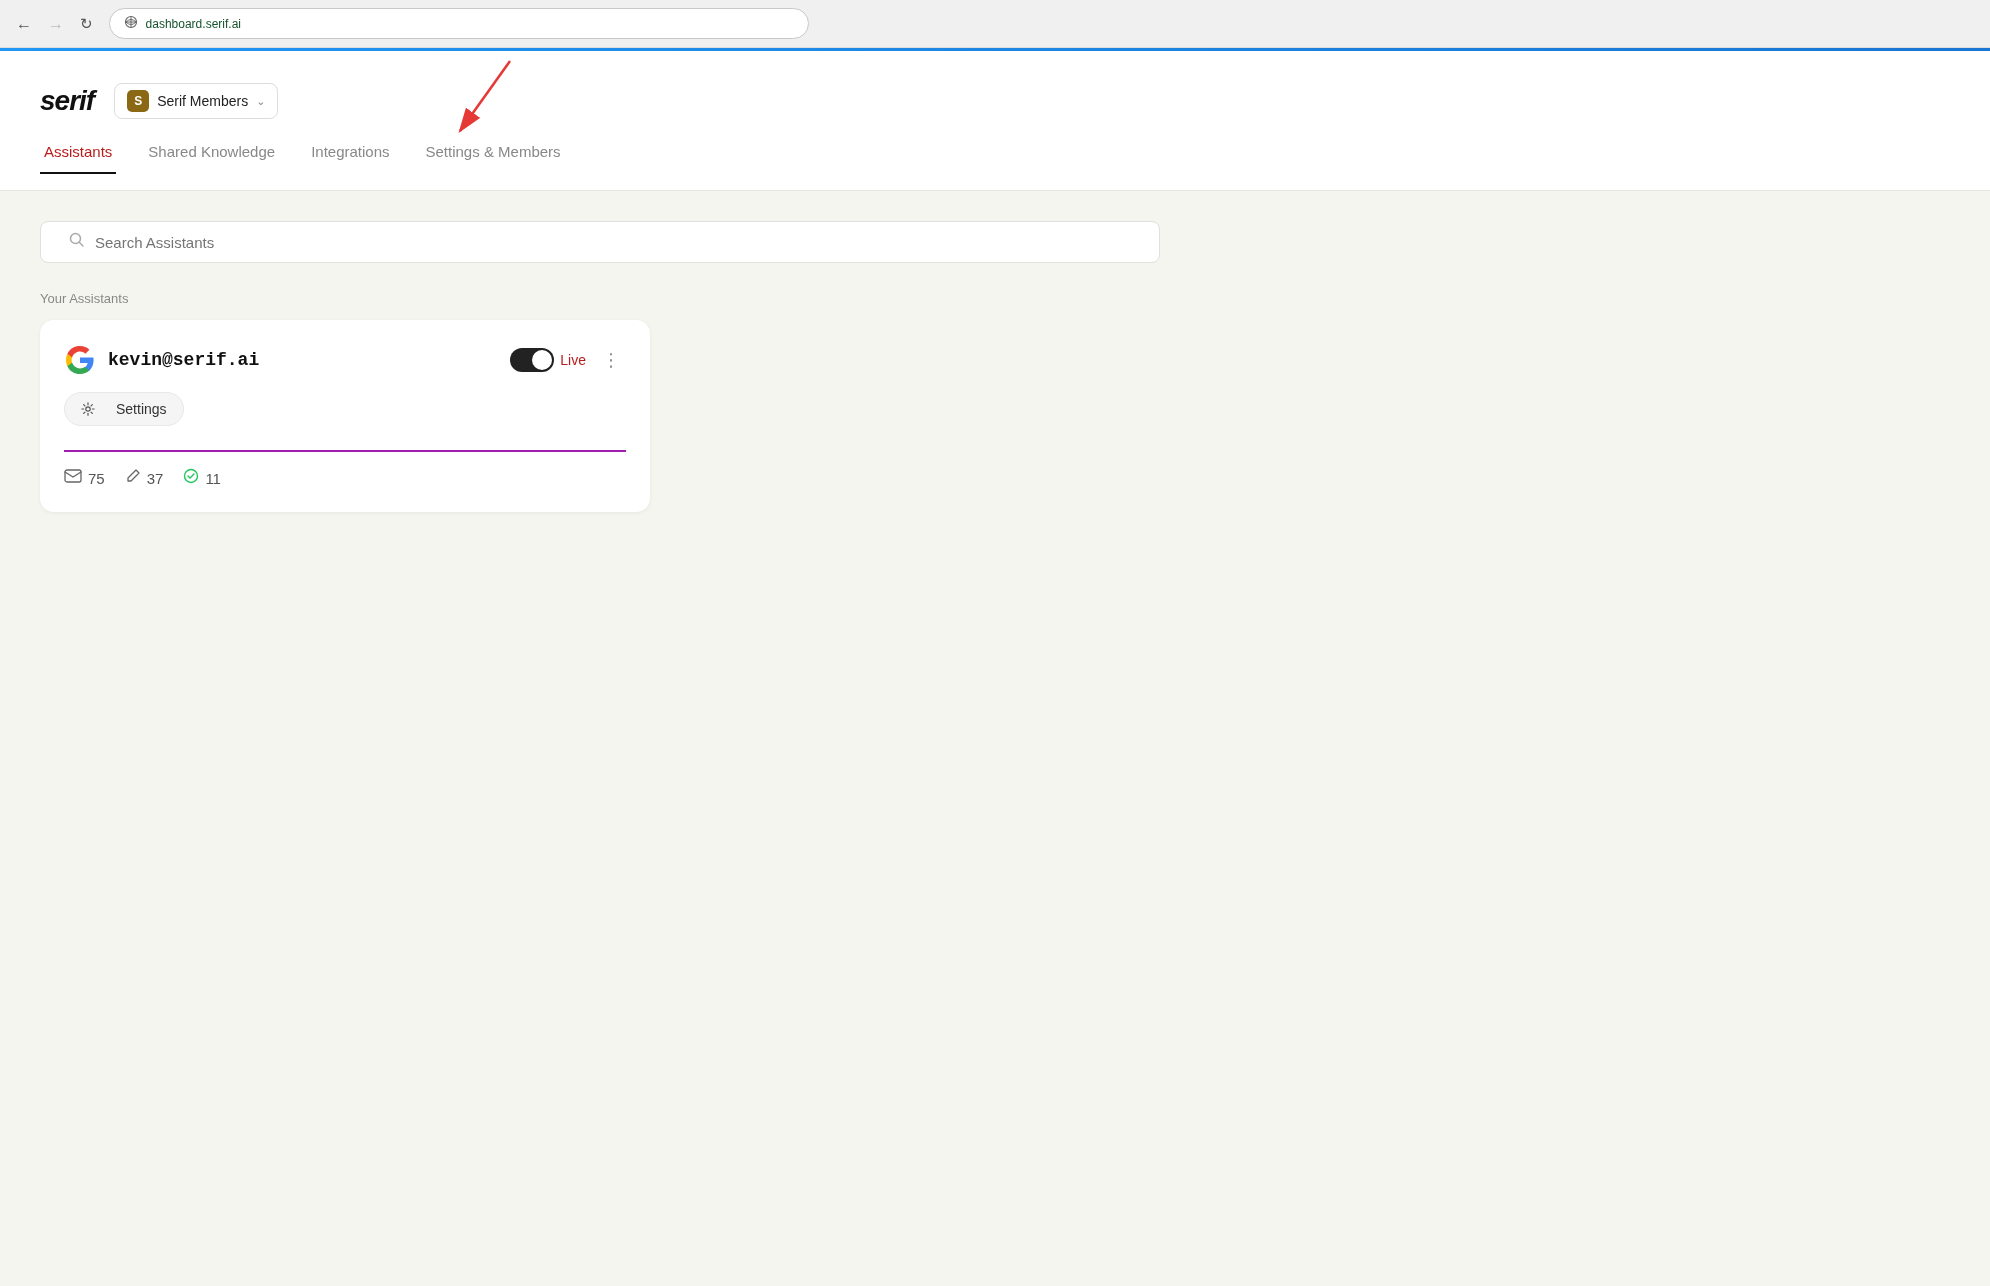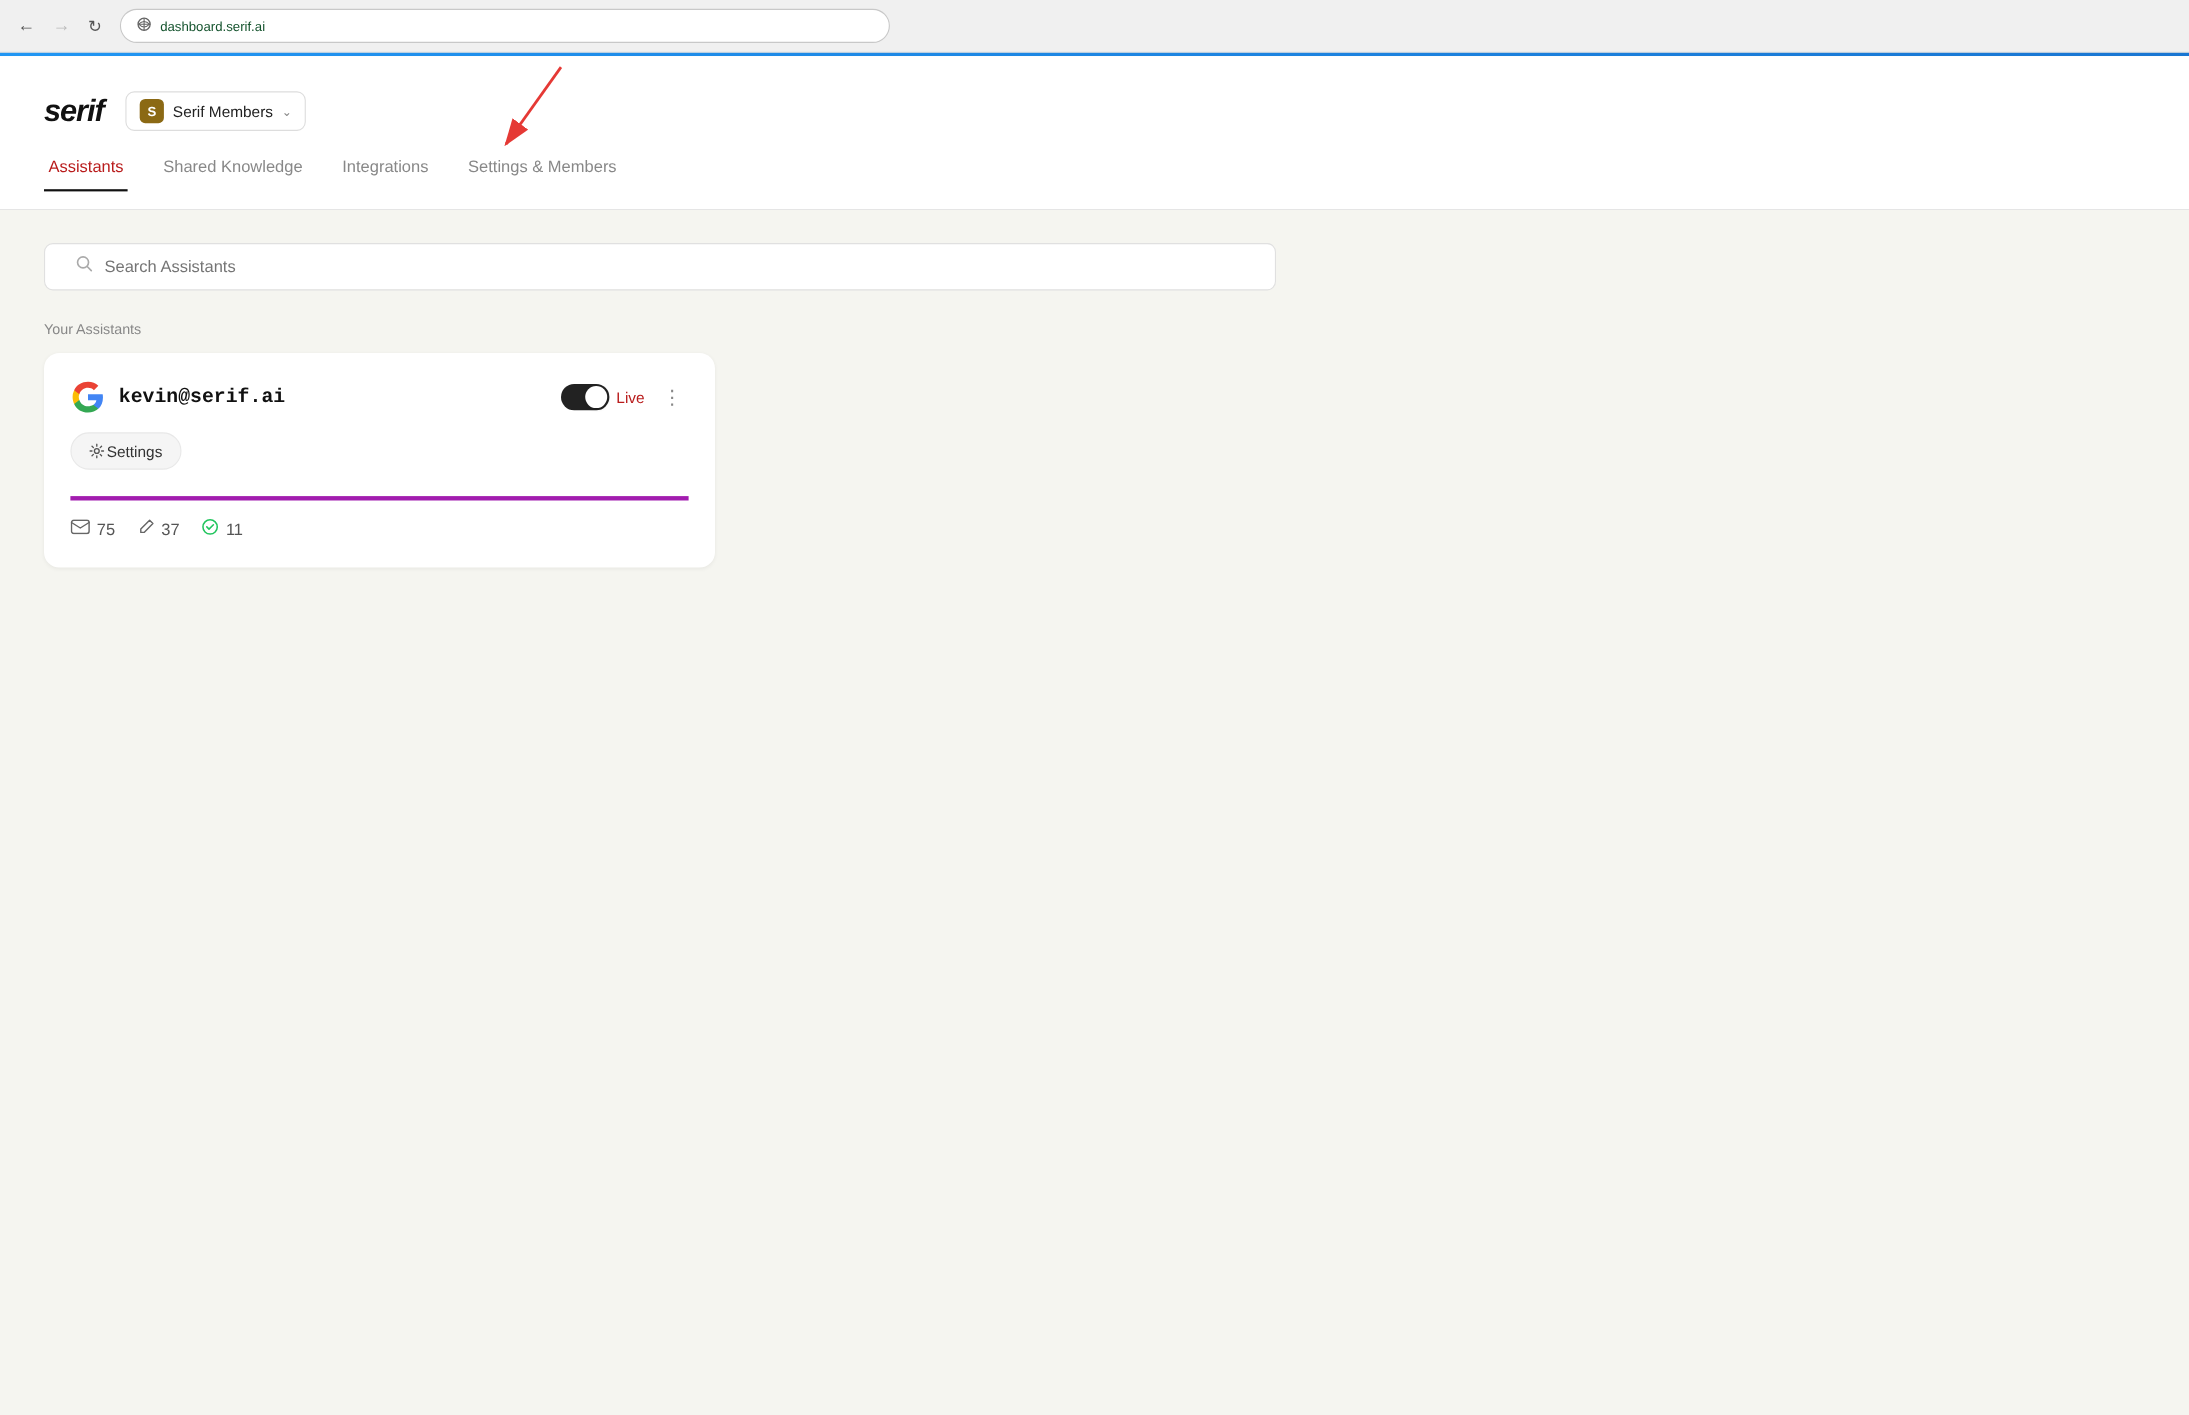--- a/index.html
+++ b/index.html
@@ -250,38 +250,38 @@
       color: #888;
       font-size: 18px;
       padding: 2px 6px;
       border-radius: 4px;
     }
 
     
     .settings-btn {
       display: flex;
       align-items: center;
-      gap: 2px;
+      gap: 21px;
       background: #f5f5f5;
       border: 1px solid #e8e8e8;
       border-radius: 20px;
       padding: 8px 16px;
       font-size: 14px;
       color: #333;
       cursor: pointer;
       width: fit-content;
       margin-bottom: 24px;
     }
 
     
     .stats-row {
       display: flex;
       align-items: center;
       gap: 20px;
-      border-top: 4px solid #a21caf;
+      border-top: 2px solid #a21caf;
       padding-top: 16px;
     }
     .stat-item {
       display: flex;
       align-items: center;
       gap: 6px;
       font-size: 15px;
       color: #555;
     }
     .stat-icon {

